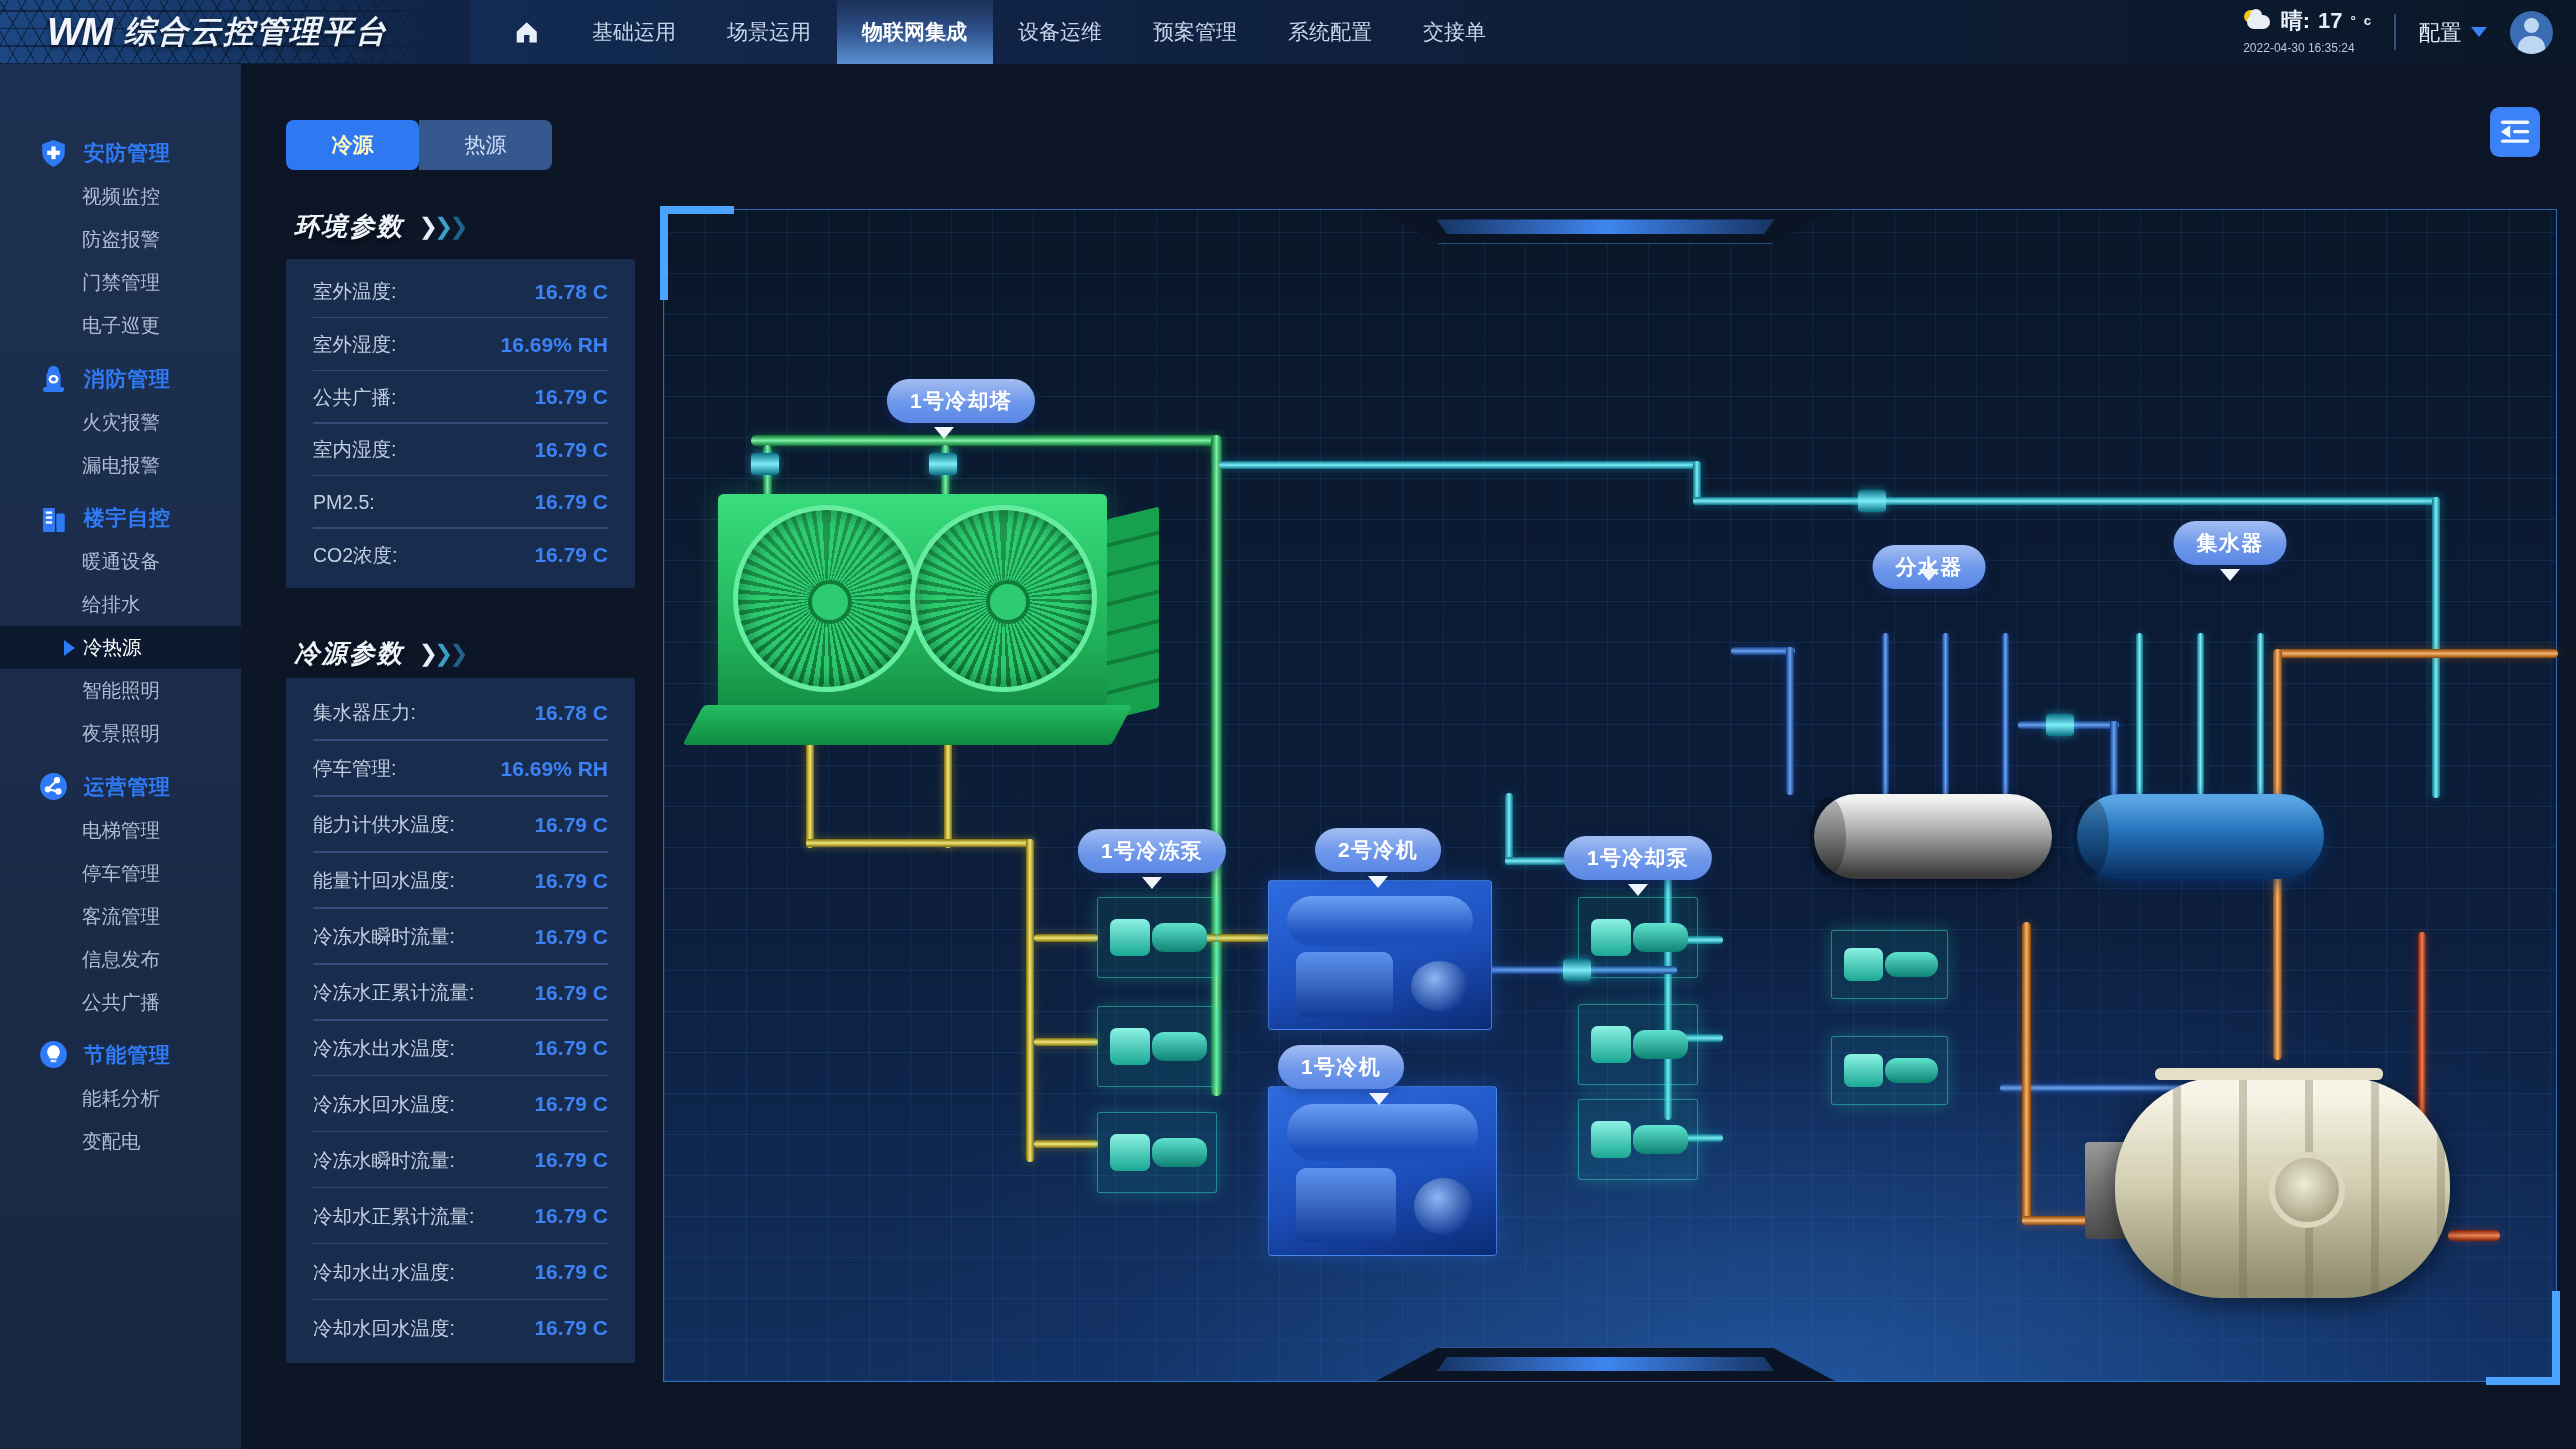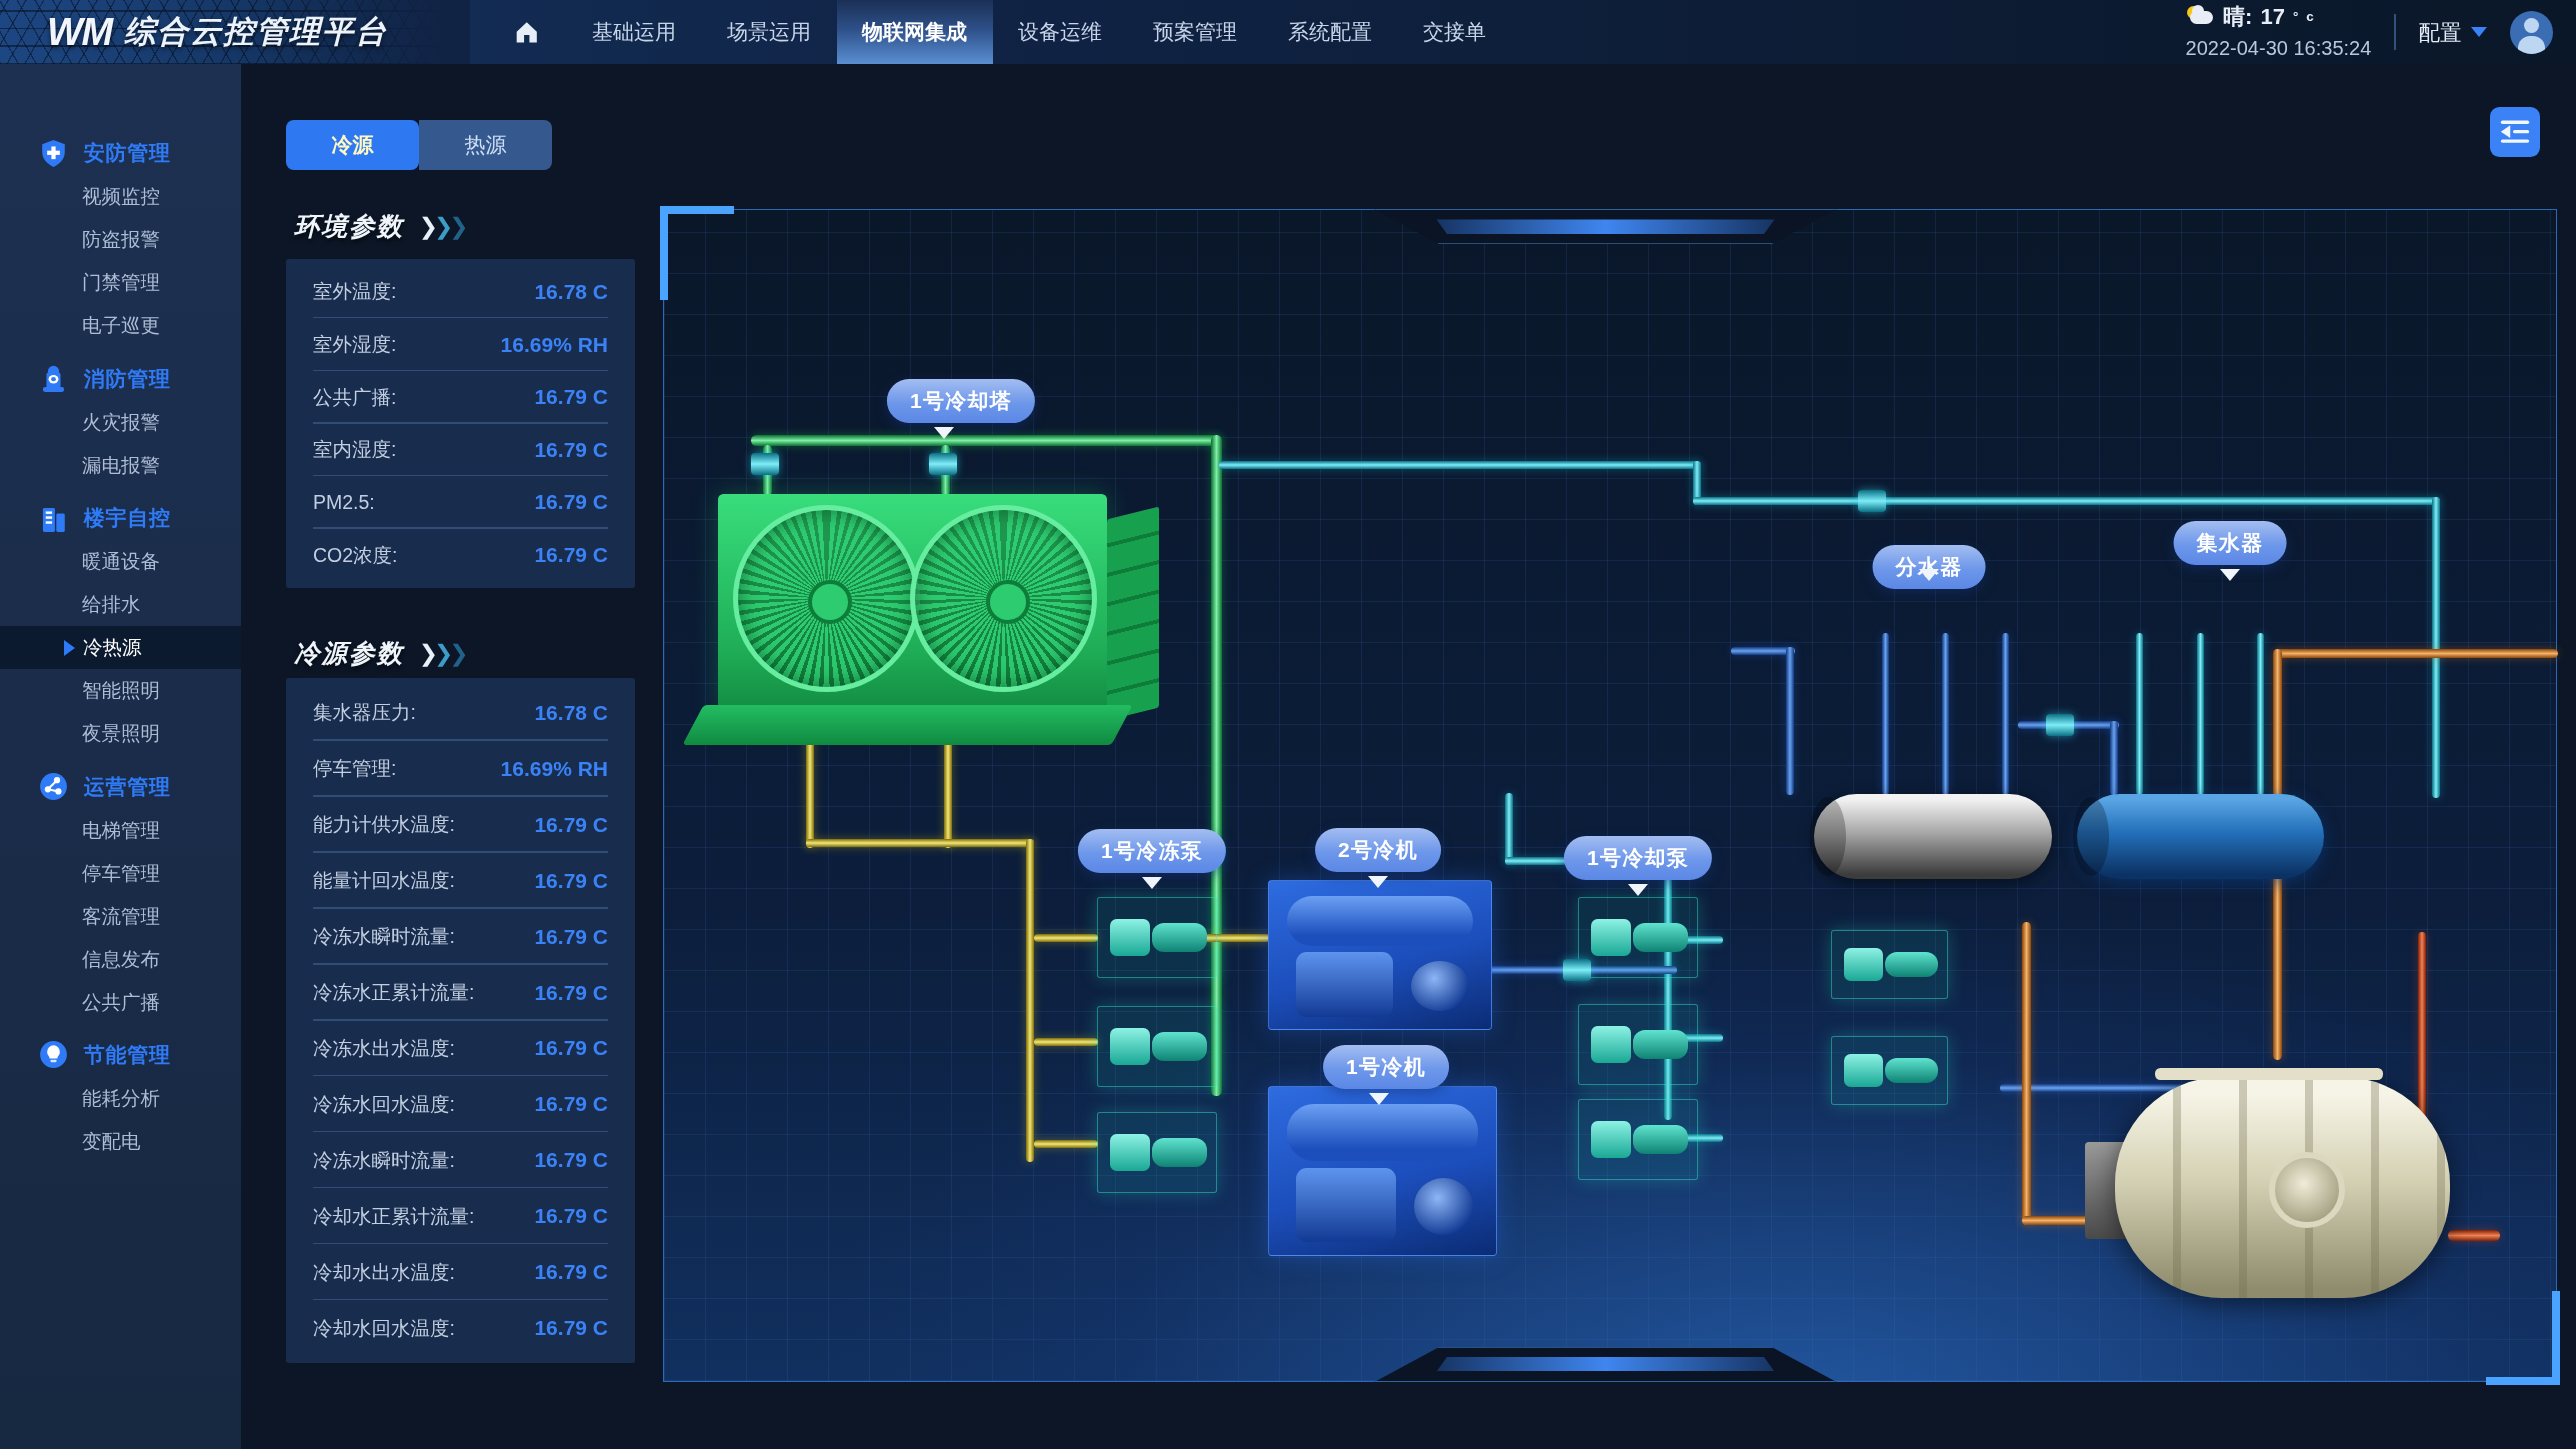--- a/index.html
+++ b/index.html
@@ -22,21 +22,21 @@
   .nav-item.active{background:linear-gradient(180deg,#1b3055 0%,#2d4f88 45%,#5a8fd2 100%);color:#ffffff;font-weight:bold;}
   .nav-item svg{display:block;}
   .header-right{position:absolute;right:23px;top:0;height:64px;display:flex;align-items:center;gap:23px;}
   .weather{display:flex;flex-direction:column;align-items:flex-start;line-height:1.1;}
   .weather-top{display:flex;align-items:center;gap:8px;font-size:22px;color:#e8eef8;font-weight:bold;}
   .weather-icon{position:relative;width:29.5px;height:23px;flex:none;}
   .weather-icon .sun{position:absolute;left:1.3px;top:0;width:13.4px;height:13.4px;border-radius:50%;background:#f5c518;}
   .weather-icon .cloud{position:absolute;left:4px;top:5.4px;width:23px;height:13.4px;border-radius:8px;background:#e9edf5;}
   .weather-icon .cloud::before{content:"";position:absolute;left:2.7px;top:-6px;width:12px;height:12px;border-radius:50%;background:#e9edf5;}
   .weather-deg{font-size:13.4px;vertical-align:top;}
-  .weather-date{font-size:20px;color:#b9c8de;margin-top:8px;}
+  .weather-date{font-size:12px;color:#b9c8de;margin-top:8px;}
   .v-divider{width:1.3px;height:36px;background:#33517e;}
   .config{display:flex;align-items:center;gap:9.4px;font-size:21.5px;color:#e3ebf7;cursor:pointer;}
   .caret{width:0;height:0;border-left:8.7px solid transparent;border-right:8.7px solid transparent;border-top:10.7px solid #3b82f6;}
   .avatar{width:43px;height:43px;border-radius:50%;background:#3a6db3;position:relative;overflow:hidden;cursor:pointer;}
   .avatar::before{content:"";position:absolute;left:14px;top:7.4px;width:14.8px;height:14.8px;border-radius:50%;background:#bdd6f2;}
   .avatar::after{content:"";position:absolute;left:8px;top:25.5px;width:27px;height:20px;border-radius:12px 12px 0 0;background:#bdd6f2;}
 
   
   aside{position:absolute;left:0;top:64px;width:241px;height:1385px;background:linear-gradient(180deg,#1d3051 0%,#172841 100%);padding-top:58px;box-sizing:border-box;z-index:40;}
   .sb-group{height:44px;display:flex;align-items:center;padding-left:38px;gap:14.8px;margin-top:9.4px;cursor:pointer;}
@@ -479,21 +479,21 @@
         <div class="pill" style="left: 1265px; top: 311px; margin-top: 24px;">分水器</div>
         <div class="pill-arrow" style="left: 1265px; top: 359px;"></div>
         <div class="pill" style="left: 1566px; top: 311px;">集水器</div>
         <div class="pill-arrow" style="left: 1566px; top: 359px;"></div>
         <div class="pill" style="left: 488px; top: 619px;">1号冷冻泵</div>
         <div class="pill-arrow" style="left: 488px; top: 667px;"></div>
         <div class="pill" style="left: 714px; top: 618px;">2号冷机</div>
         <div class="pill-arrow" style="left: 714px; top: 666px;"></div>
         <div class="pill" style="left: 974px; top: 626px;">1号冷却泵</div>
         <div class="pill-arrow" style="left: 974px; top: 674px;"></div>
-        <div class="pill" style="left: 722px; top: 835px;">1号冷机</div>
+        <div class="pill" style="left: 677px; top: 835px;">1号冷机</div>
         <div class="pill-arrow" style="left: 715px; top: 883px;"></div>
       </div>
   </section>
 
   <button class="collapse-btn">
     <svg width="50" height="50" viewBox="0 0 74 74">
       <rect x="16" y="20" width="42" height="5" rx="2.5" fill="#f2f7ff"></rect>
       <rect x="34" y="34" width="24" height="5" rx="2.5" fill="#f2f7ff"></rect>
       <rect x="16" y="48" width="42" height="5" rx="2.5" fill="#f2f7ff"></rect>
       <path d="M30 27 L16 36.5 L30 46 Z" fill="#f2f7ff"></path>

